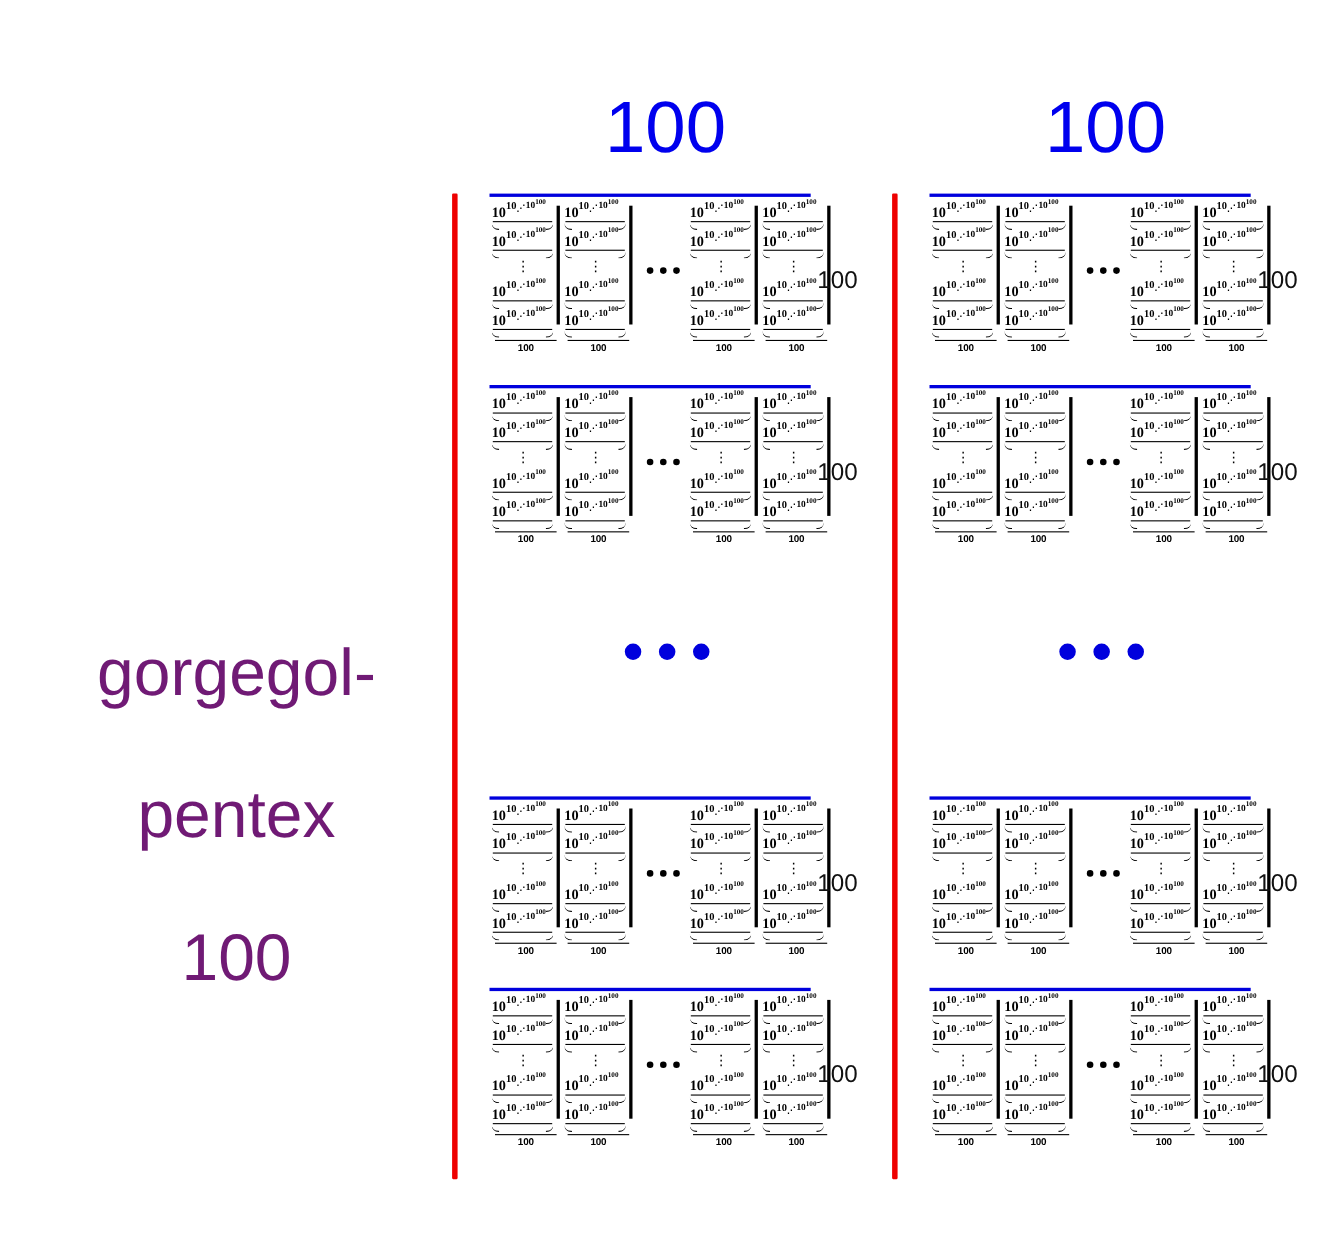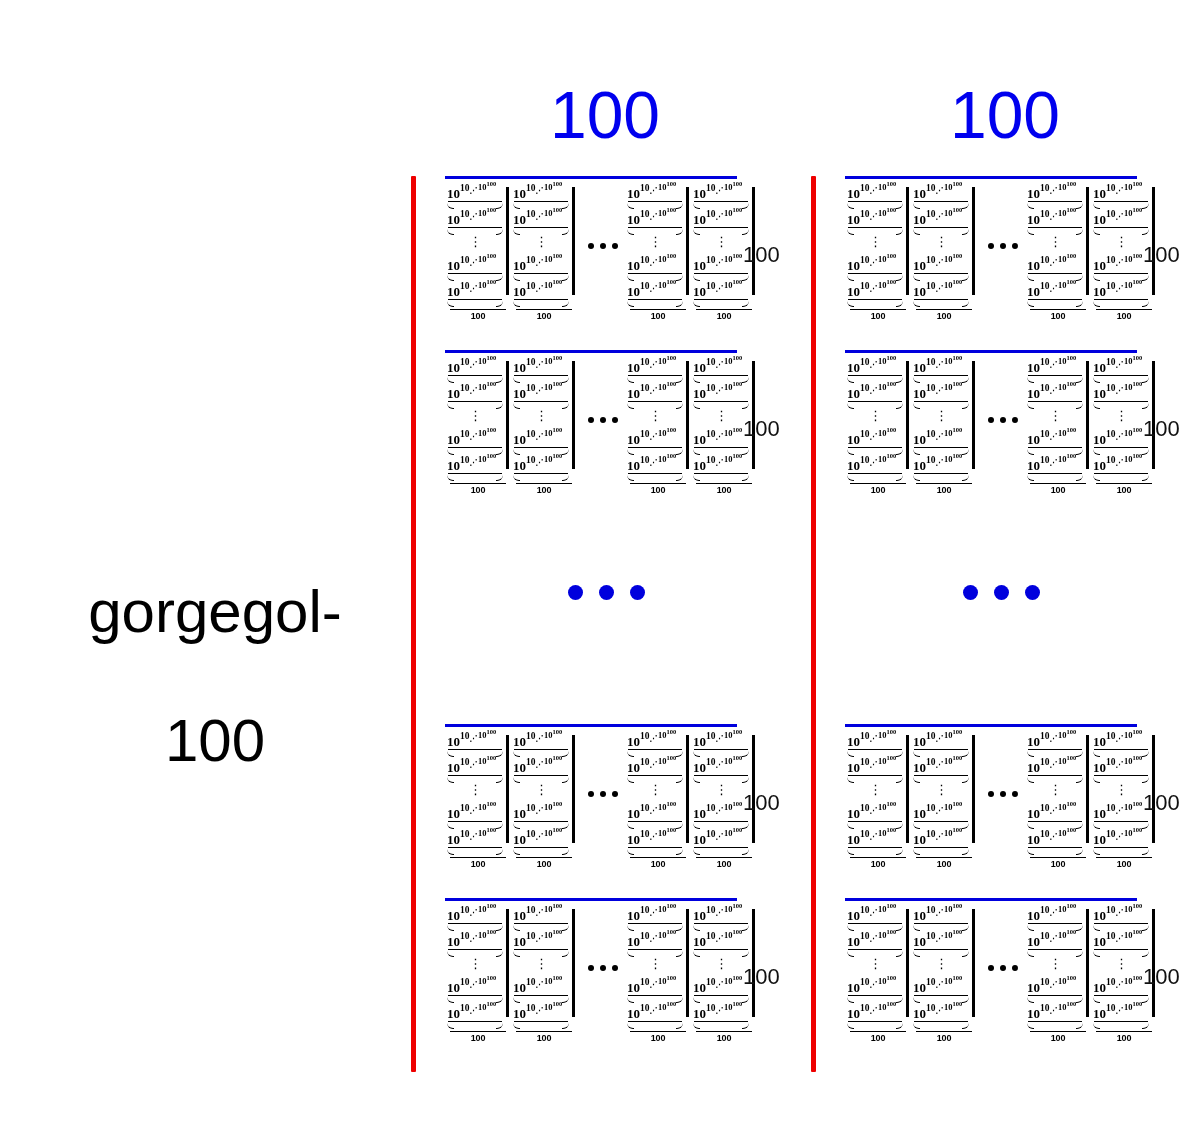--- a/index.html
+++ b/index.html
@@ -6,21 +6,21 @@
   html,body{margin:0;padding:0;background:#ffffff;}
   body{
     width:1200px;height:1123px;position:relative;overflow:hidden;
     font-family:"Liberation Sans", sans-serif;
   }
   #stage{position:absolute;left:0;top:0;width:1200px;height:1123px;}
 
   
   .left-label{
     position:absolute;left:40px;top:515px;width:350px;
-    text-align:center;color:#000000;
+    text-align:center;color:#701a75;
     font-size:60px;line-height:1.08;font-weight:400;
     font-family:"Liberation Sans", sans-serif;
     white-space:pre-line;
   }
   .left-label .ll-line{display:block;}
 
   
   .mega-col{position:absolute;top:0;height:1123px;}
   .mega-col.c0{left:405px;width:390px;}
   .mega-col.c1{left:805px;width:385px;}
@@ -106,20 +106,21 @@
     display:inline-block;margin:0 8px;
   }
 </style>
 </head>
 <body>
 
 <div id="stage">
 
   <div class="left-label">
     <span class="ll-line">gorgegol-</span>
+    <span class="ll-line">pentex</span>
     <span class="ll-line">100</span>
   </div>
 
   <div class="mega-col c0">
     <div class="red-bar"></div>
     <div class="col-head">100</div>
     <div class="groups-host">
         <div class="group" style="top: 176px;">
           <div class="group-line"></div>
           <div class="group-body">

